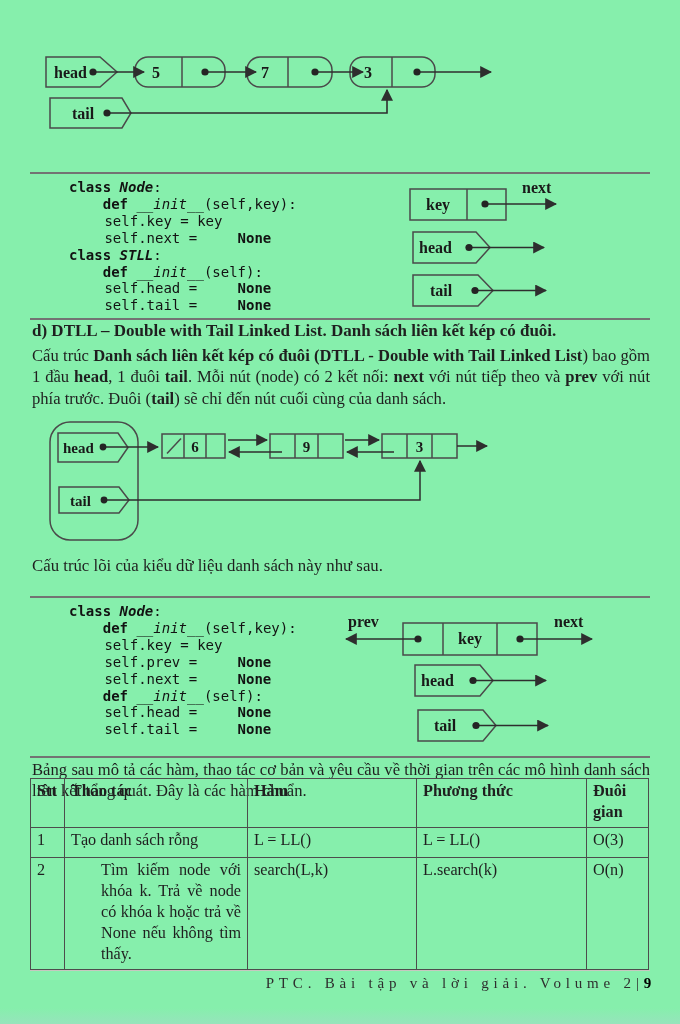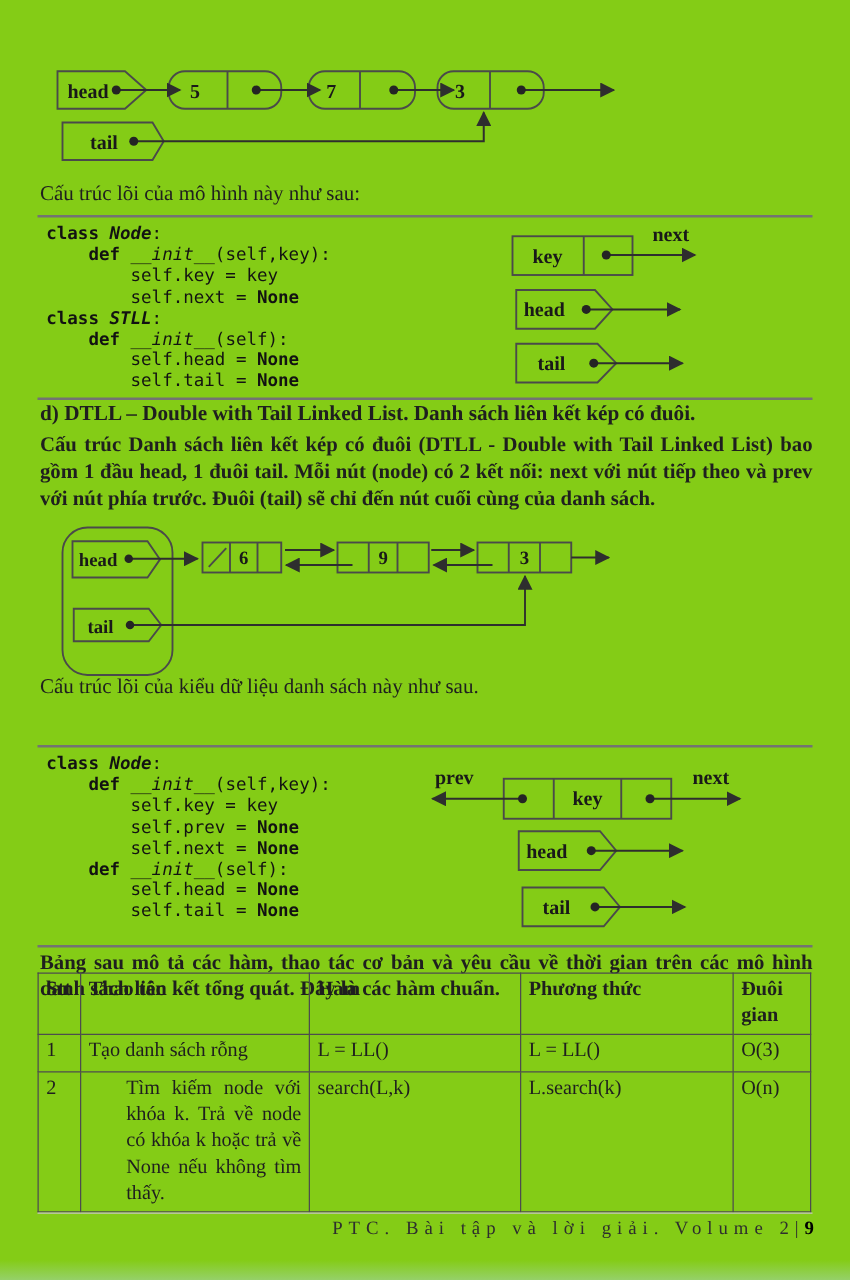--- a/index.html
+++ b/index.html
@@ -1,28 +1,28 @@
 <!DOCTYPE html>
 <html><head>
 <meta charset="utf-8">
 <style>
   html,body{margin:0;padding:0;background:#e9e9e6;}
-  .page{position:relative;width:680px;height:1024px;background:#84cc16;overflow:hidden;
+  .page{position:relative;width:680px;height:1024px;background:#86efac;overflow:hidden;
         font-family:"Liberation Serif",serif;color:#1f1f1f;}
   .abs{position:absolute;}
   .caption{font-size:16.8px;}
   .heading{font-size:17px;font-weight:700;}
   .para{font-size:16.6px;line-height:21.4px;text-align:justify;}
   .sg-b{font-weight:700;}
-  .sg-n{font-weight:700;}
+  .sg-n{font-weight:400;}
   .codeblock{border-top:2px solid #737373;border-bottom:2px solid #737373;}
   .code{font-family:"DejaVu Sans Mono",monospace;font-size:14px;line-height:16.9px;
         color:#121212;padding:5px 0 0 7px;}
   .code-line{white-space:pre;}
-  .sg-kw{font-weight:700;}
+  .sg-kw{font-weight:700;margin-left:32px;}
   .sg-cls{font-weight:700;font-style:italic;}
   .sg-fn{font-style:italic;}
   .sg-pl{font-weight:400;}
   svg text{font-family:"Liberation Serif",serif;font-weight:700;fill:#191919;}
   .ops-table{border-collapse:collapse;table-layout:fixed;width:618px;font-size:16.2px;}
   .ops-table th,.ops-table td{border:1.4px solid #4d4d4d;padding:2px 6px 4px 6px;
         vertical-align:top;text-align:left;line-height:21px;}
   .ops-table th{font-weight:700;}
   .ops-table td.desc{text-align:justify;padding-left:36px;}
   .footer-rule{border-top:1px solid #c7c7c0;}
@@ -67,21 +67,20 @@
     </g>
     <g font-size="16">
       <text x="26" y="40">head</text>
       <text x="128" y="40" text-anchor="middle">5</text>
       <text x="237" y="40" text-anchor="middle">7</text>
       <text x="340" y="40" text-anchor="middle">3</text>
       <text x="44" y="81">tail</text>
     </g>
   </svg>
 
-  <div class="abs caption" style="left:32px;top:145px;width:600px">Cấu trúc lõi của mô hình này như sau:</div>
 
   <div class="abs codeblock" style="left:30px;top:172px;width:620px;height:144px">
     <div class="code">
         <div class="code-line"><span class="sg-kw">class </span><span class="sg-cls">Node</span><span class="sg-pl">:</span></div>
         <div class="code-line"><span class="sg-pl">    </span><span class="sg-kw">def </span><span class="sg-fn">__init__</span><span class="sg-pl">(self,key):</span></div>
         <div class="code-line"><span class="sg-pl">        self.key = key</span></div>
         <div class="code-line"><span class="sg-pl">        self.next = </span><span class="sg-kw">None</span></div>
         <div class="code-line"><span class="sg-kw">class </span><span class="sg-cls">STLL</span><span class="sg-pl">:</span></div>
         <div class="code-line"><span class="sg-pl">    </span><span class="sg-kw">def </span><span class="sg-fn">__init__</span><span class="sg-pl">(self):</span></div>
         <div class="code-line"><span class="sg-pl">        self.head = </span><span class="sg-kw">None</span></div>
@@ -159,21 +158,21 @@
     </g>
     <g font-size="15">
       <text x="23" y="33">head</text>
       <text x="30" y="86">tail</text>
       <text x="155" y="31.5" text-anchor="middle">6</text>
       <text x="266.5" y="31.5" text-anchor="middle">9</text>
       <text x="379.5" y="31.5" text-anchor="middle">3</text>
     </g>
   </svg>
 
-  <div class="abs caption" style="left:32px;top:539px;width:600px">Cấu trúc lõi của kiểu dữ liệu danh sách này như sau.</div>
+  <div class="abs caption" style="left:32px;top:556px;width:600px">Cấu trúc lõi của kiểu dữ liệu danh sách này như sau.</div>
 
   <div class="abs codeblock" style="left:30px;top:596px;width:620px;height:158px">
     <div class="code">
         <div class="code-line"><span class="sg-kw">class </span><span class="sg-cls">Node</span><span class="sg-pl">:</span></div>
         <div class="code-line"><span class="sg-pl">    </span><span class="sg-kw">def </span><span class="sg-fn">__init__</span><span class="sg-pl">(self,key):</span></div>
         <div class="code-line"><span class="sg-pl">        self.key = key</span></div>
         <div class="code-line"><span class="sg-pl">        self.prev = </span><span class="sg-kw">None</span></div>
         <div class="code-line"><span class="sg-pl">        self.next = </span><span class="sg-kw">None</span></div>
         <div class="code-line"><span class="sg-pl">    </span><span class="sg-kw">def </span><span class="sg-fn">__init__</span><span class="sg-pl">(self):</span></div>
         <div class="code-line"><span class="sg-pl">        self.head = </span><span class="sg-kw">None</span></div>

